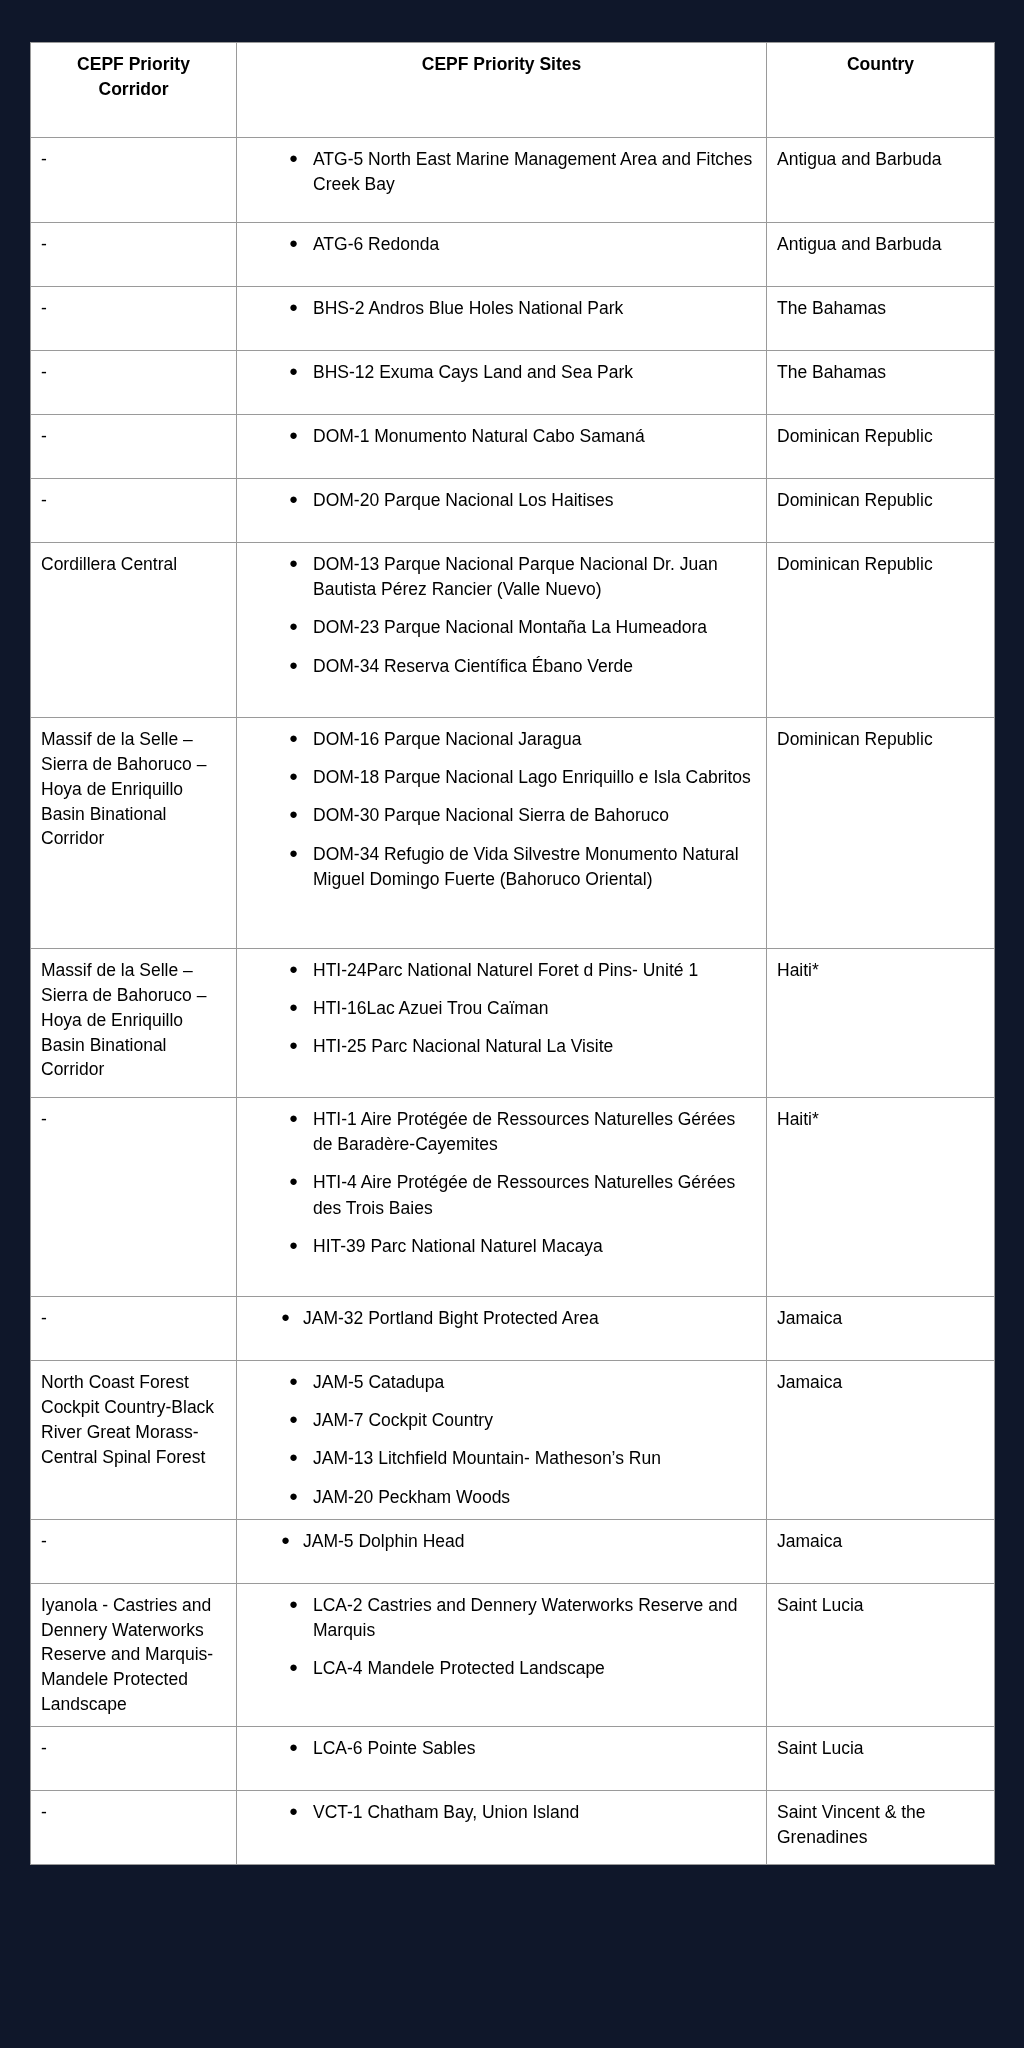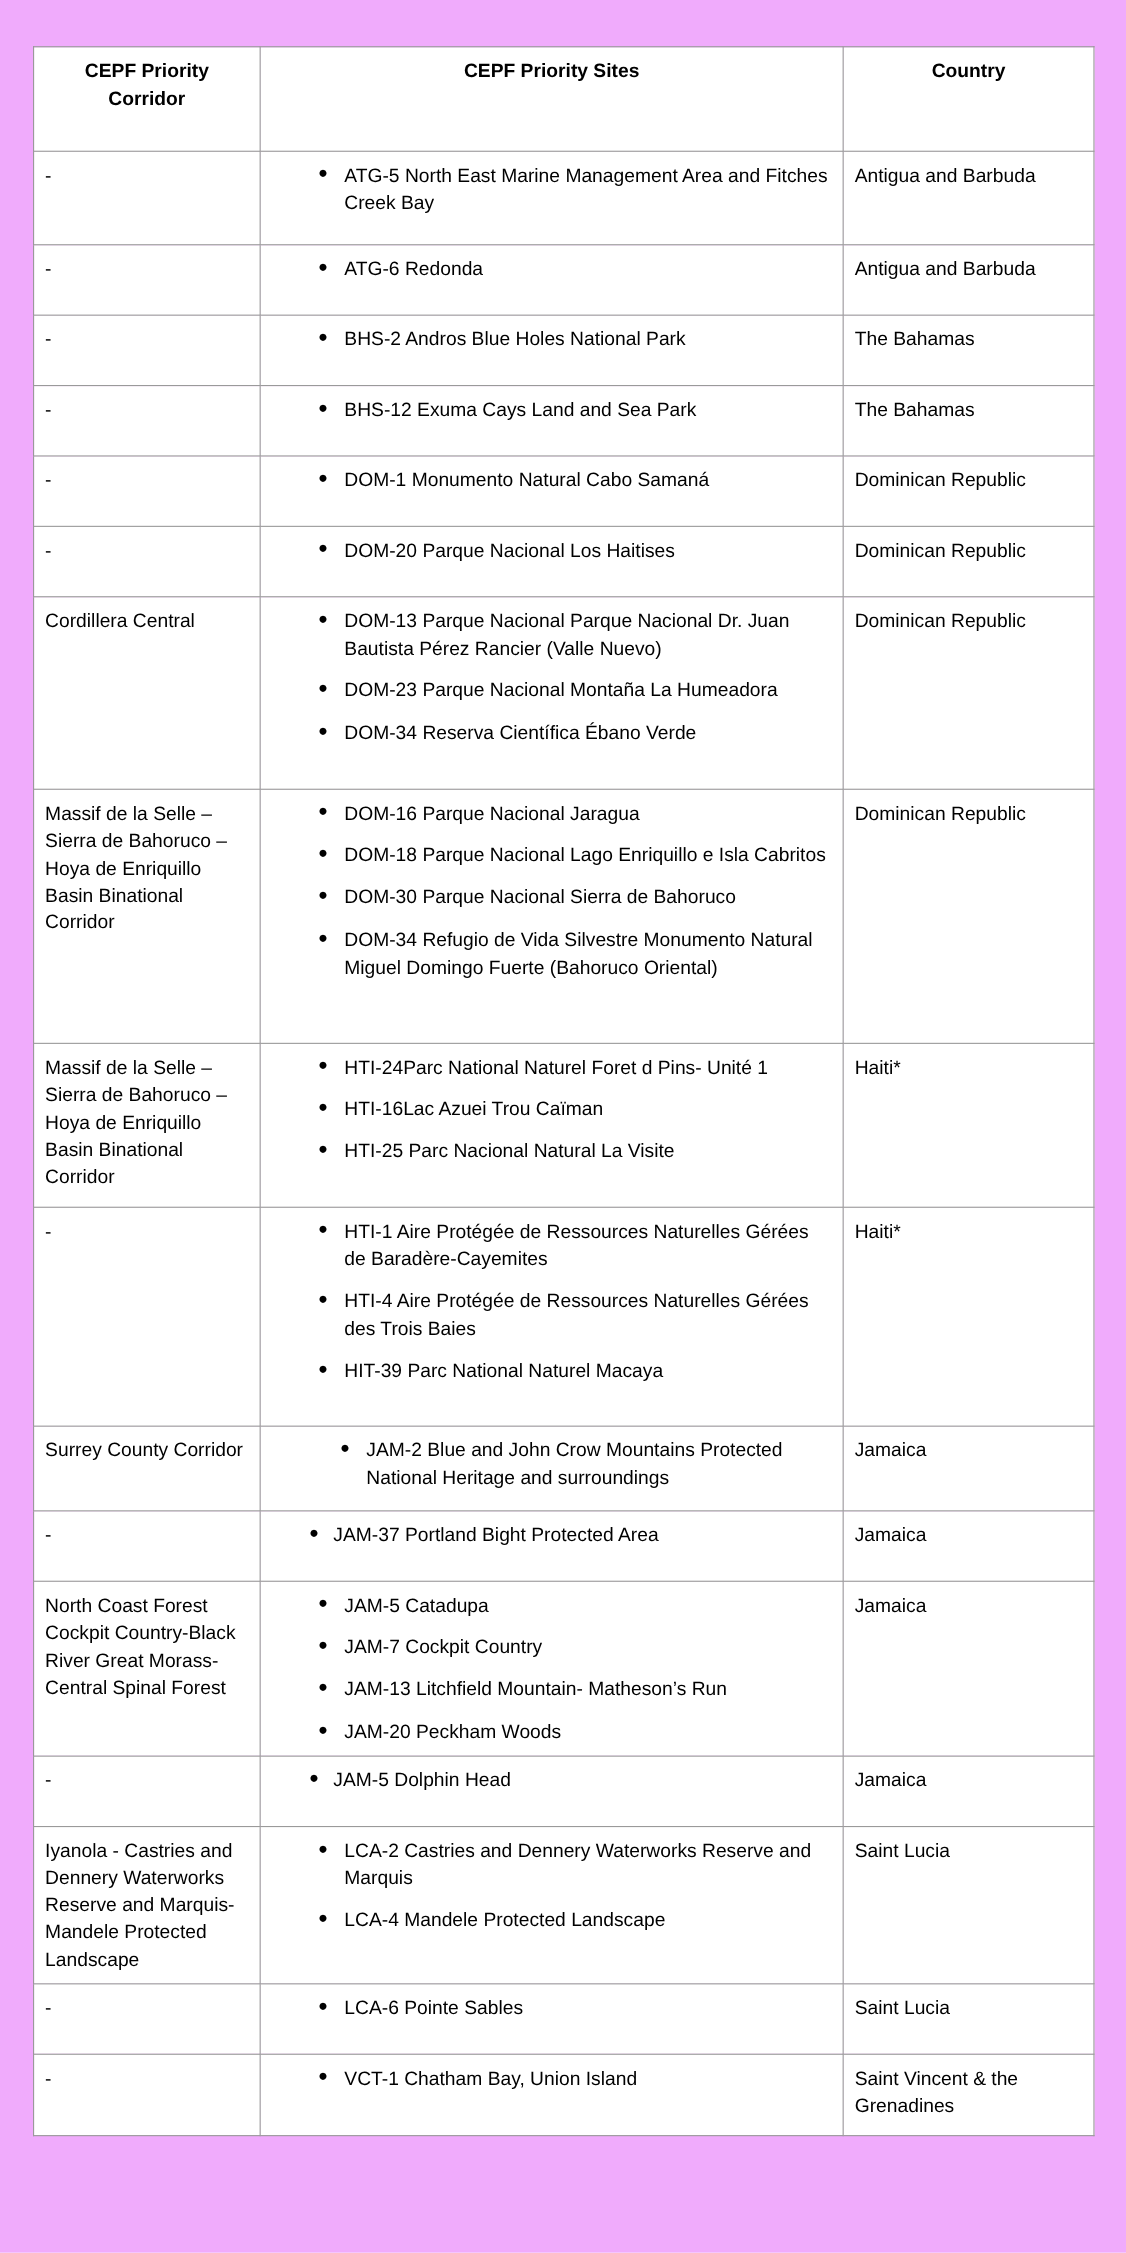--- a/index.html
+++ b/index.html
@@ -13,21 +13,21 @@
     font-family: "Liberation Sans", sans-serif;
     color: #000000;
     overflow: hidden;
   }
 
   .page {
     width: 1024px;
     height: 2048px;
     box-sizing: border-box;
     padding: 42px 30px 0 30px;
-    background: #f0abfc;
+    background: #0f172a;
   }
 
   table.cepf-table {
     border-collapse: collapse;
     width: 964px;
     table-layout: fixed;
   }
 
   table.cepf-table col.c-corridor { width: 206px; }
   table.cepf-table col.c-sites    { width: 530px; }
@@ -210,33 +210,24 @@
           <td class="sites-cell" style="height: 180px;">
             <ul class="site-list">
               <li><span class="bullet">●</span><span>HTI-1 Aire Protégée de Ressources Naturelles Gérées de Baradère-Cayemites</span></li>
               <li><span class="bullet">●</span><span>HTI-4 Aire Protégée de Ressources Naturelles Gérées des Trois Baies</span></li>
               <li><span class="bullet">●</span><span>HIT-39 Parc National Naturel Macaya</span></li>
             </ul>
           </td>
           <td class="country-cell">Haiti*</td>
         </tr>
         <tr>
-          <td class="corridor-cell">Surrey County Corridor</td>
-          <td class="sites-cell" style="height: 58px;">
-            <ul class="site-list indented">
-              <li><span class="bullet">●</span><span>JAM-2 Blue and John Crow Mountains Protected National Heritage and surroundings</span></li>
-            </ul>
-          </td>
-          <td class="country-cell">Jamaica</td>
-        </tr>
-        <tr>
           <td class="corridor-cell">-</td>
           <td class="sites-cell" style="height: 45px;">
             <ul class="site-list tight">
-              <li><span class="bullet">●</span><span>JAM-37 Portland Bight Protected Area</span></li>
+              <li><span class="bullet">●</span><span>JAM-32 Portland Bight Protected Area</span></li>
             </ul>
           </td>
           <td class="country-cell">Jamaica</td>
         </tr>
         <tr>
           <td class="corridor-cell">North Coast Forest Cockpit Country-Black River Great Morass-Central Spinal Forest</td>
           <td class="sites-cell" style="height: 133px;">
             <ul class="site-list">
               <li><span class="bullet">●</span><span>JAM-5 Catadupa</span></li>
               <li><span class="bullet">●</span><span>JAM-7 Cockpit Country</span></li>

